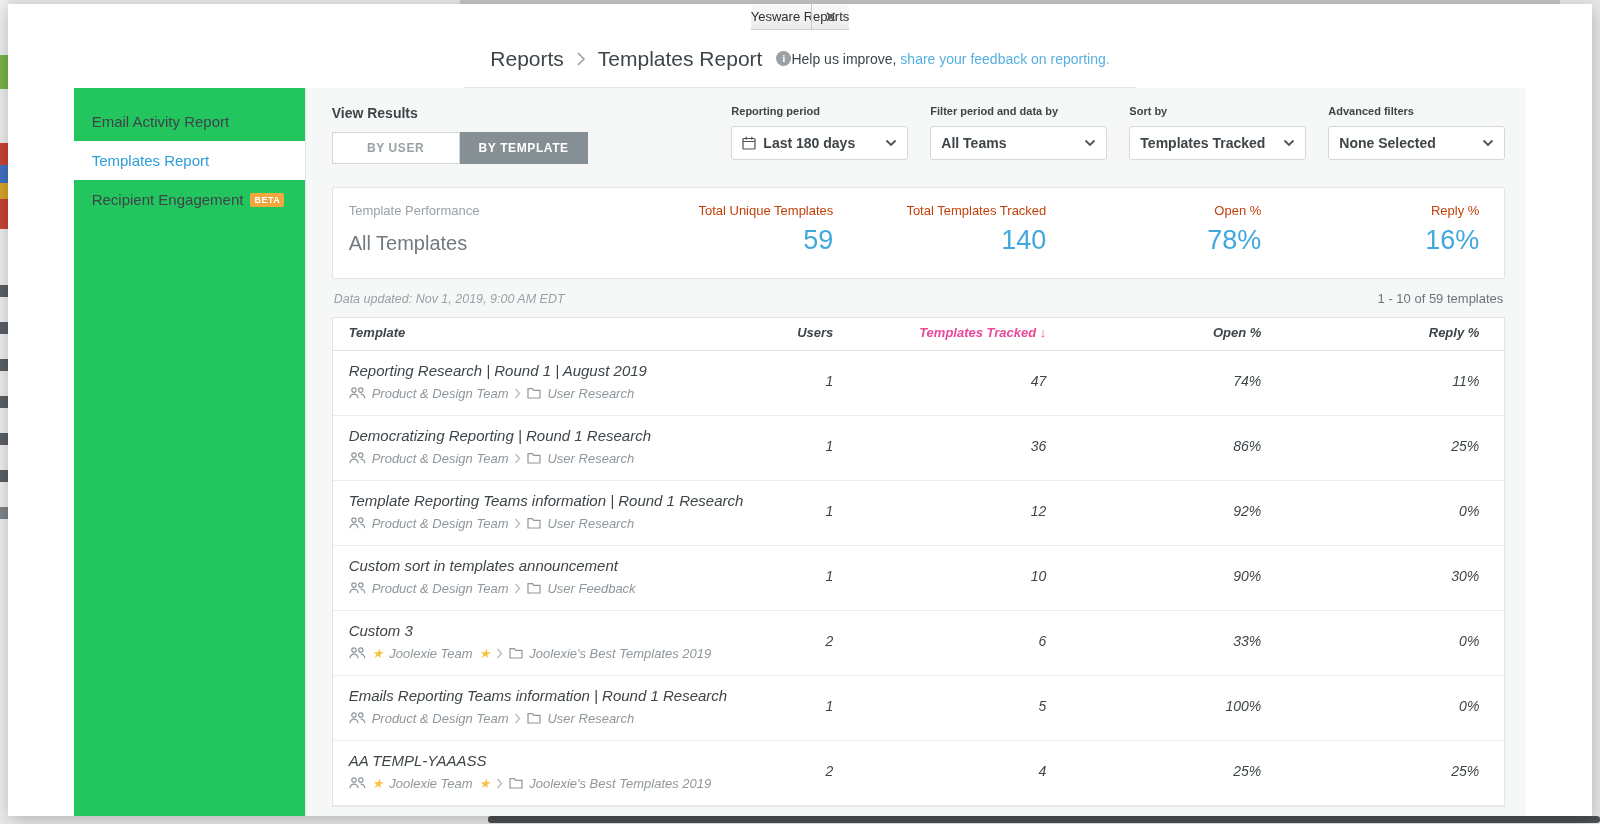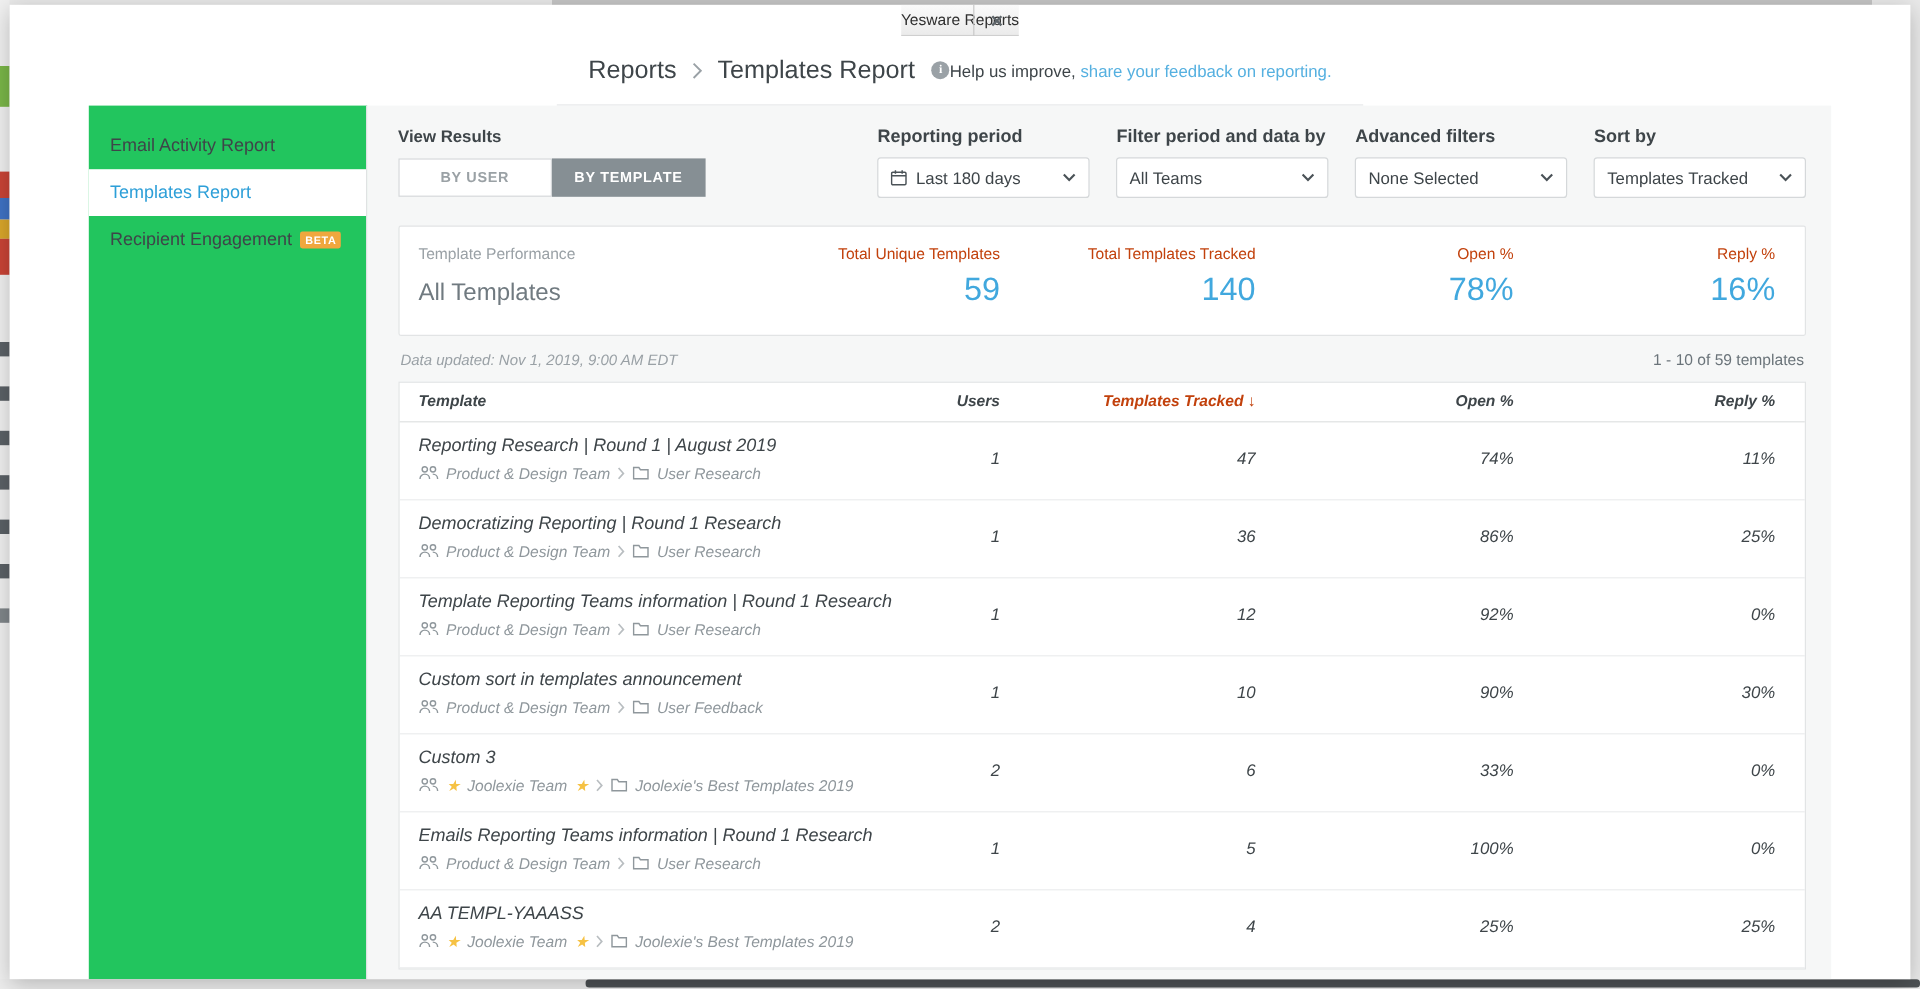--- a/index.html
+++ b/index.html
@@ -50,23 +50,23 @@
 
   .controls-row { display:flex; justify-content:space-between; align-items:flex-start; margin-bottom:23px; }
   .view-results-label { font-size:14px; font-weight:bold; color:#3e4549; margin-bottom:11px; }
   .toggle-group { display:flex; }
   .toggle-btn { height:32px; display:flex; align-items:center; justify-content:center;
     font-size:12px; font-weight:bold; letter-spacing:.6px; cursor:pointer; }
   .toggle-btn.inactive { width:128px; background:#fff; color:#9aa1a5; border:1px solid #d5d8da; }
   .toggle-btn.active { width:128px; background:#868f94; color:#fff; }
 
   .filters { display:flex; gap:22px; }
-  .filter-label { font-size:15px; font-weight:bold; color:#3e4549; margin-bottom:9px; }
+  .filter-label { font-size:11px; font-weight:bold; color:#3e4549; margin-bottom:9px; }
   .select-box { width:177px; height:34px; background:#fff; border:1px solid #d5d8da; border-radius:3px;
-    display:flex; align-items:center; padding:0 10px; gap:7px; cursor:pointer; }
+    display:flex; align-items:center; padding:0 10px; gap:7px; cursor:pointer;font-weight:bold; }
   .select-value { font-size:14px; color:#3e4549; flex:1; white-space:nowrap; overflow:hidden; }
   .select-box svg { flex:0 0 auto; }
 
   
   .summary-card { background:#fff; border:1px solid #e2e4e5; border-radius:2px; height:92px;
     display:grid; grid-template-columns:1fr 170px 213px 215px 218px;
     padding:15px 25px 0 16px; margin-bottom:12px; }
   .summary-left .card-title { font-size:13px; color:#9aa1a6; }
   .summary-left .card-scope { font-size:20px; color:#707a80; font-weight:300; margin-top:14px; }
   .stat { text-align:right; }
@@ -75,21 +75,21 @@
 
   .meta-row { display:flex; justify-content:space-between; align-items:center; margin:0 2px 11px; }
   .data-updated { font-size:12.5px; font-style:italic; color:#9aa1a6; }
   .pagination { font-size:13px; color:#6b747a; }
 
   
   .table-card { background:#fff; border:1px solid #e2e4e5; }
   .t-grid { display:grid; grid-template-columns:1fr 90px 213px 215px 218px; padding:0 25px 4px 16px; align-items:center;font-style:italic; }
   .table-header { height:33px; border-bottom:1px solid #dfe1e2; font-size:13px; font-weight:bold; color:#3e4549; }
   .th-num { text-align:right; white-space:nowrap; }
-  .th-sort { color:#c2410c; cursor:pointer; }
+  .th-sort { color:#ec4899; cursor:pointer; }
   .table-row { height:65px; border-bottom:1px solid #ebedee; font-size:14px; color:#3e4549; }
   .row-num { text-align:right; }
   .row-name { font-size:15px; color:#3e4549; margin-bottom:7px; }
   .row-sub { display:flex; align-items:center; gap:6px; font-size:13px; color:#8f979c; }
   .row-sub svg { flex:0 0 auto; }
   .star { color:#f6c244; font-size:13px; }
 </style>
 </head>
 <body>
 
@@ -178,37 +178,37 @@
           <div>
             <div class="filter-label">Filter period and data by</div>
             <div class="select-box">
               <span class="select-value">All Teams</span>
               <svg width="12" height="8" viewBox="0 0 12 8" fill="none" stroke="#4a5257" stroke-width="1.8">
                   <path d="M1.5 1.5L6 6l4.5-4.5"></path>
                 </svg>
             </div>
           </div>
           <div>
+            <div class="filter-label">Sort by</div>
+            <div class="select-box">
+              <span class="select-value">Templates Tracked</span>
+              <svg width="12" height="8" viewBox="0 0 12 8" fill="none" stroke="#4a5257" stroke-width="1.8">
+                  <path d="M1.5 1.5L6 6l4.5-4.5"></path>
+                </svg>
+            </div>
+          </div>
+          <div>
             <div class="filter-label">Advanced filters</div>
             <div class="select-box">
               <span class="select-value">None Selected</span>
               <svg width="12" height="8" viewBox="0 0 12 8" fill="none" stroke="#4a5257" stroke-width="1.8">
                   <path d="M1.5 1.5L6 6l4.5-4.5"></path>
                 </svg>
             </div>
           </div>
-          <div>
-            <div class="filter-label">Sort by</div>
-            <div class="select-box">
-              <span class="select-value">Templates Tracked</span>
-              <svg width="12" height="8" viewBox="0 0 12 8" fill="none" stroke="#4a5257" stroke-width="1.8">
-                  <path d="M1.5 1.5L6 6l4.5-4.5"></path>
-                </svg>
-            </div>
-          </div>
         </div>
       </div>
 
       <div class="summary-card">
         <div class="summary-left">
           <div class="card-title">Template Performance</div>
           <div class="card-scope">All Templates</div>
         </div>
         <div class="stat">
           <div class="stat-label">Total Unique Templates</div>

